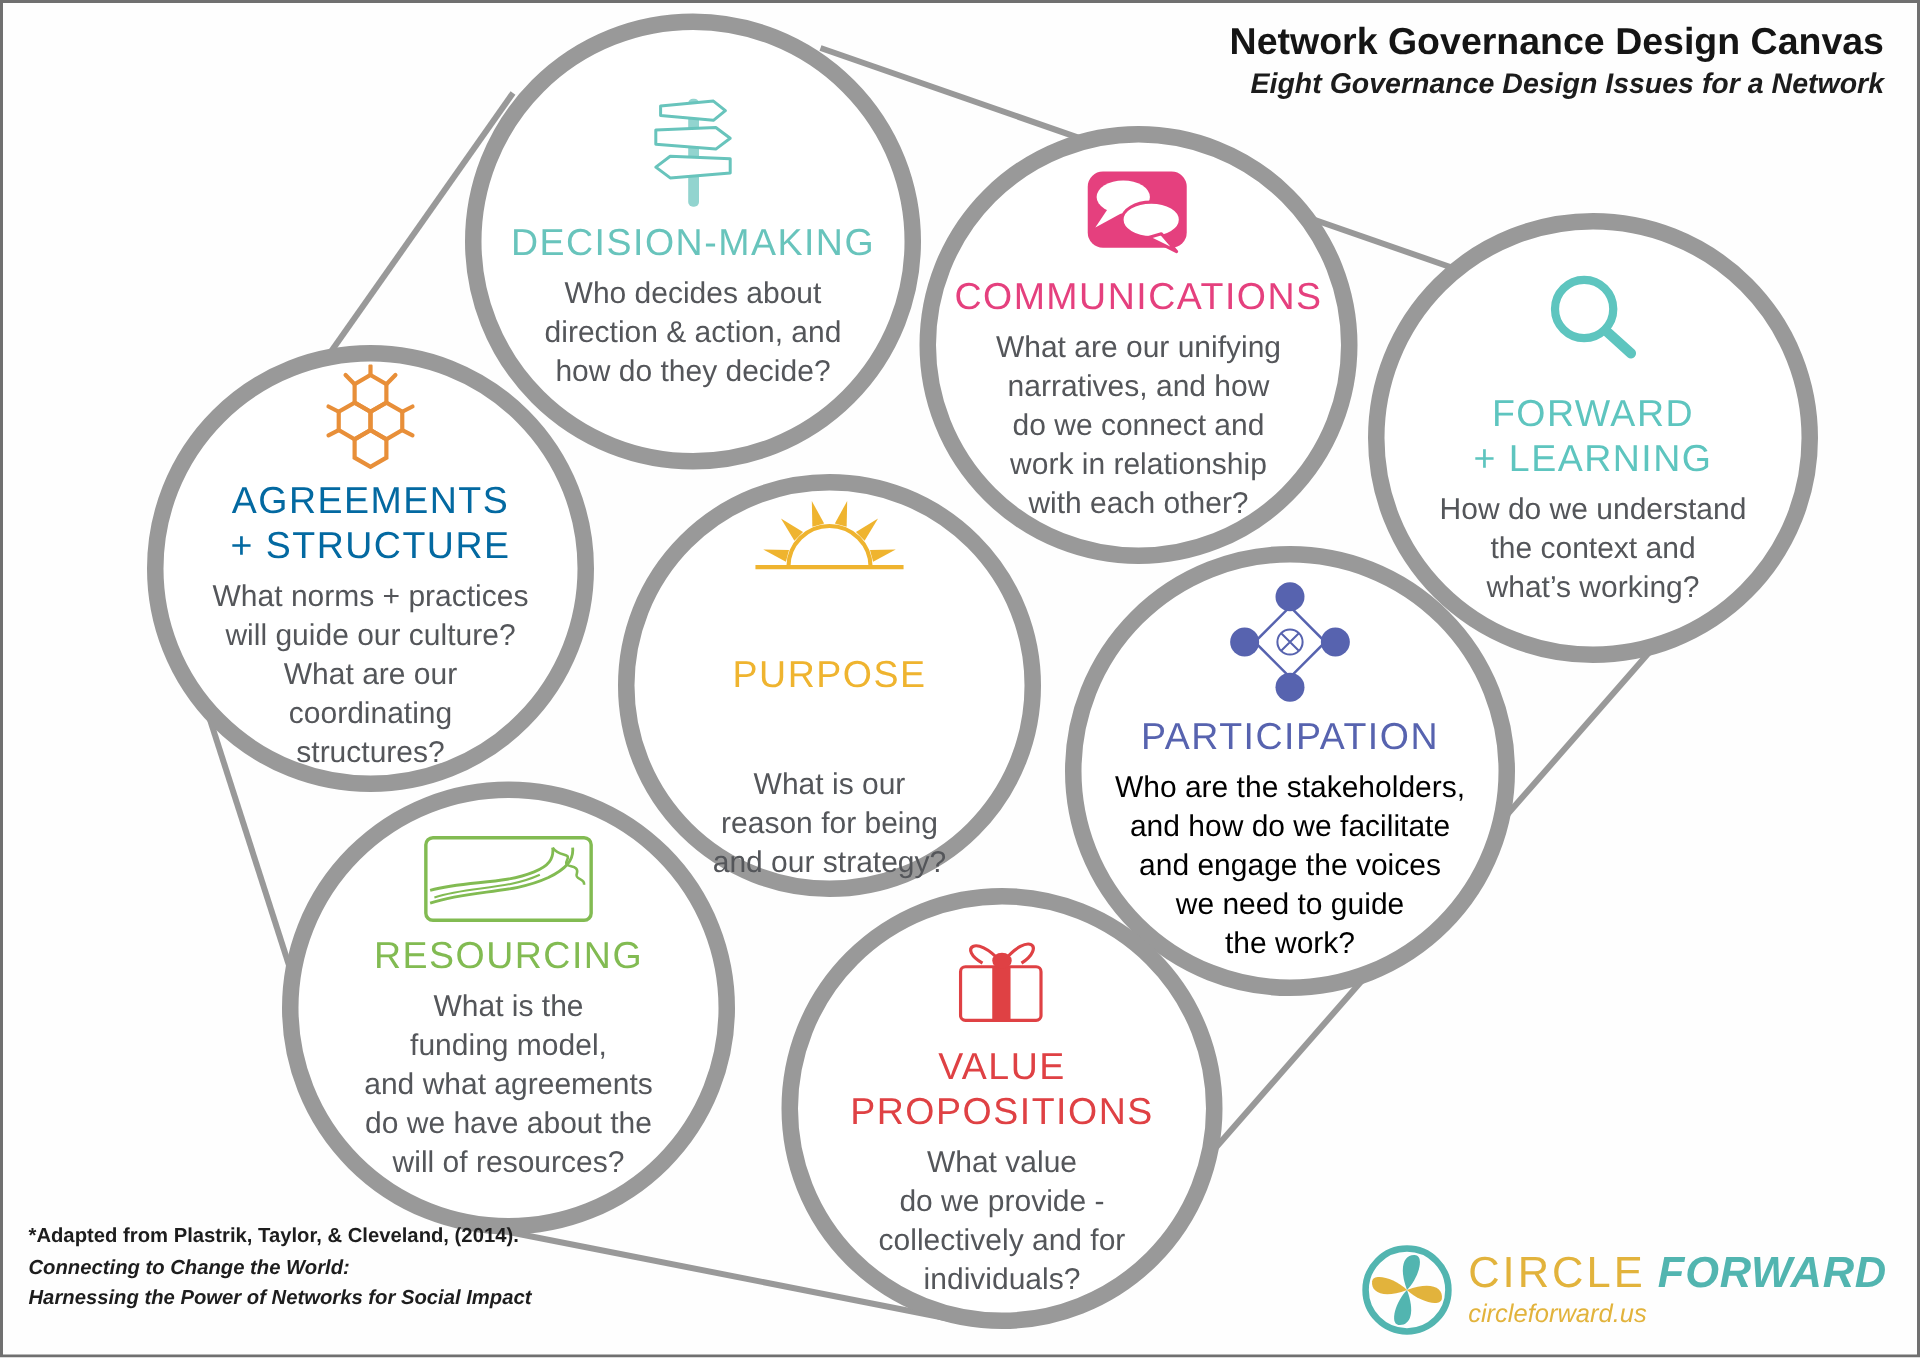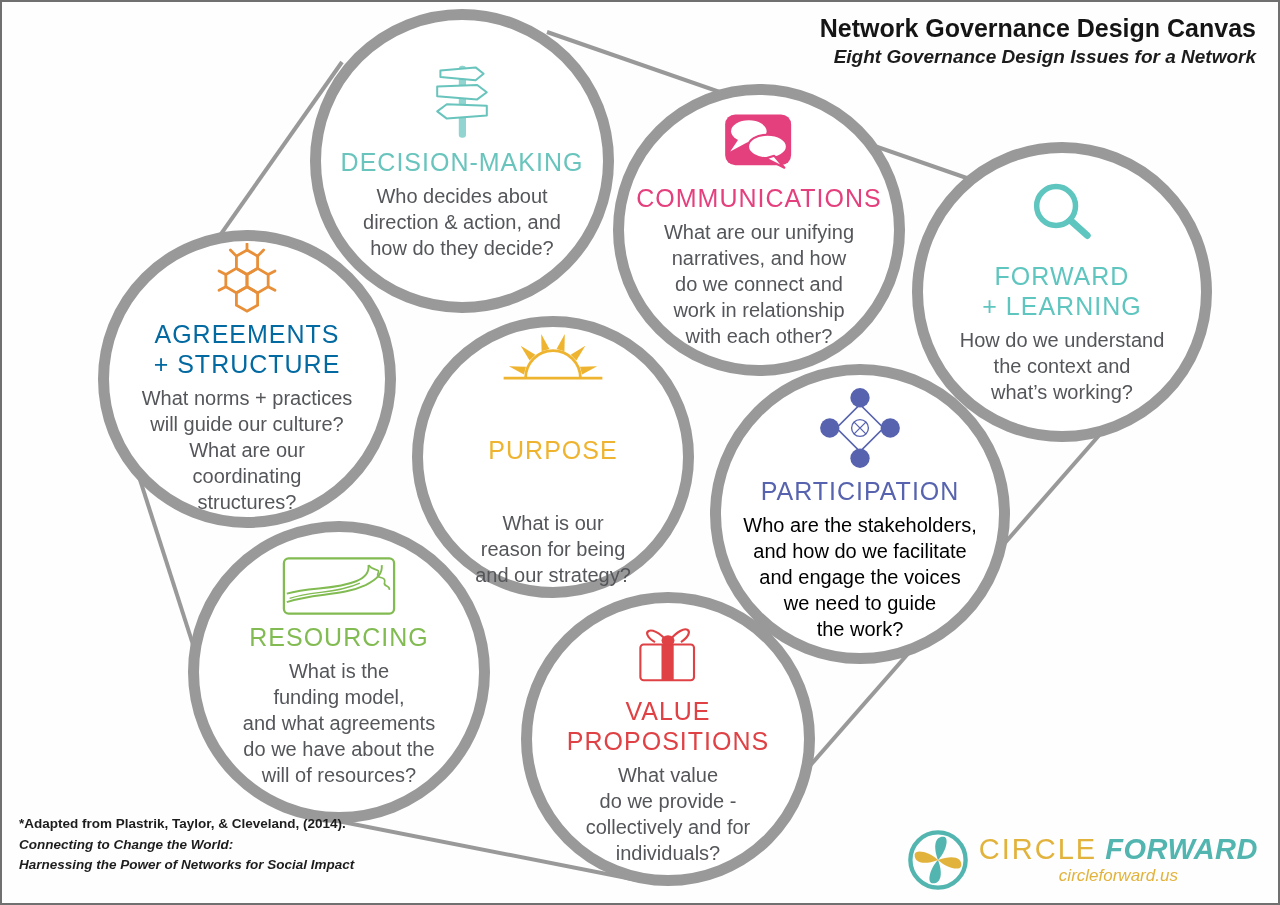--- a/index.html
+++ b/index.html
@@ -27,21 +27,21 @@
   }
   .circle-question{
     font-size:20px;color:#54565a;line-height:1.3;white-space:pre-line;width:94%;
   }
   
   .citation{position:absolute;left:17px;bottom:28px;z-index:3;color:#1d1d1d;}
   .citation-line1{font-size:13.5px;font-weight:700;line-height:1.5;}
   .citation-line2,.citation-line3{font-size:13.5px;font-weight:700;font-style:italic;line-height:1.5;}
   
   .logo{position:absolute;right:20px;bottom:12px;display:flex;align-items:center;gap:10px;z-index:3;}
-  .logo-text{display:flex;flex-direction:column;align-items:center;}
+  .logo-text{display:flex;flex-direction:column;align-items:flex-start;}
   .logo-brandline{font-size:29px;line-height:1.05;white-space:nowrap;}
   .logo-brand-first{letter-spacing:2px;font-weight:400;}
   .logo-brand-second{font-weight:700;font-style:italic;letter-spacing:0.5px;}
   .logo-url{font-size:17px;font-style:italic;margin-top:1px;}
 </style>
 </head>
 <body>
 
 <div id="canvas">
 

